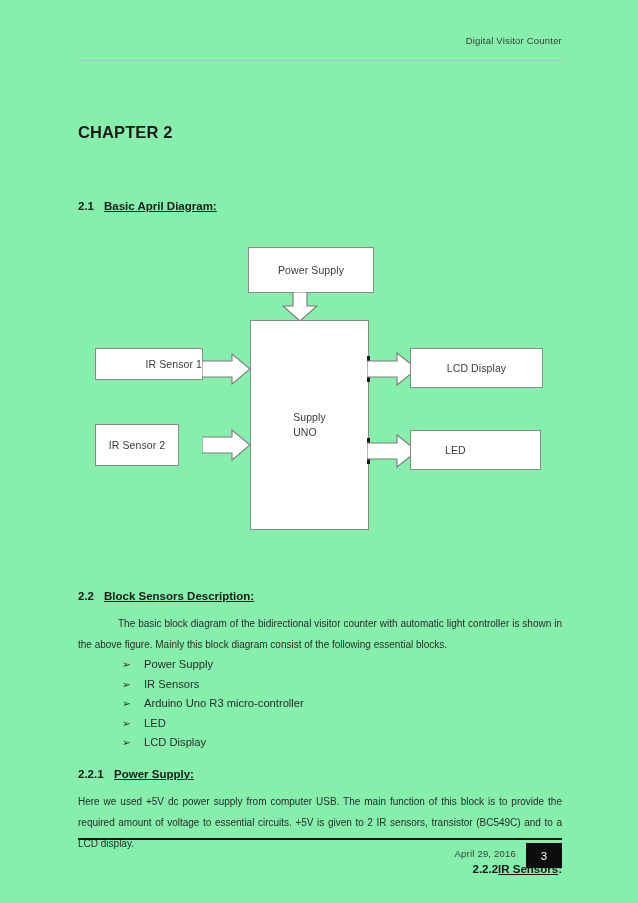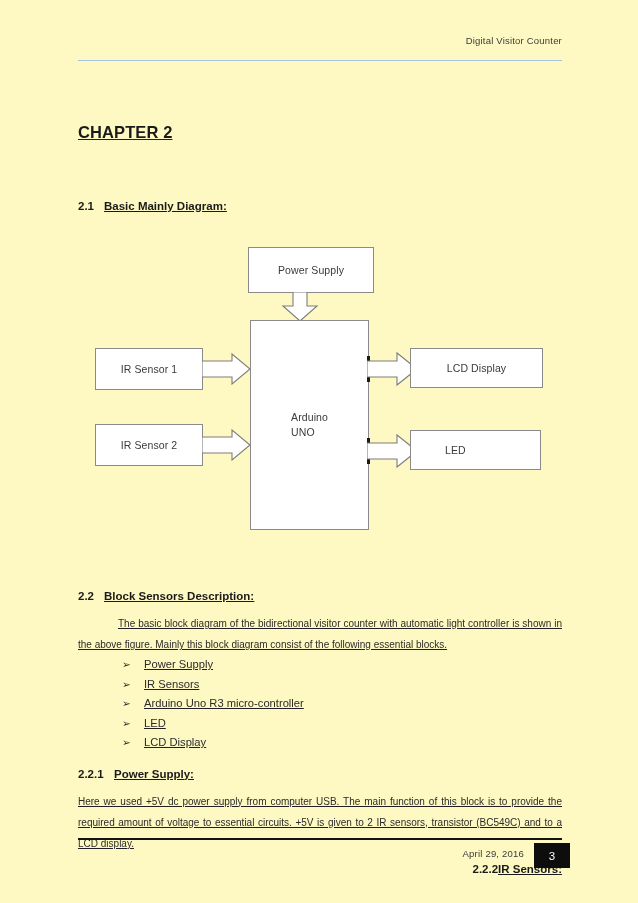--- a/index.html
+++ b/index.html
@@ -9,21 +9,21 @@
     background: #ffffff;
   }
   body {
     font-family: "Liberation Sans", sans-serif;
     color: #231f20;
   }
   .page {
     position: relative;
     width: 638px;
     height: 903px;
-    background: #fef9c3;
+    background: #86efac;
     overflow: hidden;
   }
 
   
   .header {
     position: absolute;
     left: 78px;
     top: 34px;
     width: 484px;
     text-align: right;
@@ -43,21 +43,20 @@
     height: 0;
     border-top: 1.4px solid #a9c1dd;
   }
 
   
   .content {
     position: absolute;
     left: 78px;
     top: 122px;
     width: 484px;
-    text-decoration: underline;
   }
 
   .chapter-title {
     font-size: 16.5px;
     font-weight: bold;
     letter-spacing: 0.1px;
     color: #1a1a1a;
     margin: 0 0 16px 0;
     line-height: 20px;
   }
@@ -103,22 +102,22 @@
     justify-content: center;
     letter-spacing: 0.1px;
   }
   .bx-power   { left: 170px;  top: 17px;  width: 126px; height: 46px; }
   .bx-arduino { left: 172px;  top: 90px;  width: 119px; height: 210px;
                 justify-content: center; }
   .bx-arduino .lbl {
     text-align: left;
     line-height: 15px;
   }
-  .bx-sensor1 { left: 17px;  top: 118px; width: 108px; height: 42px; }
-  .bx-sensor2 { left: 17px;  top: 194px; width: 108px; height: 42px; }
+  .bx-sensor1 { left: 17px;  top: 118px; width: 108px; height: 32px; justify-content: flex-end; }
+  .bx-sensor2 { left: 17px;  top: 194px; width: 84px; height: 42px; }
   .bx-lcd     { left: 332px; top: 118px; width: 133px; height: 40px; }
   .bx-led     { left: 332px; top: 200px; width: 131px; height: 40px;
                 justify-content: flex-start; padding-left: 34px; }
 
   .arrow { position: absolute; }
   .ar-down { left: 202px; top: 62px; }
   .ar-s1   { left: 124px; top: 123px; }
   .ar-s2   { left: 124px; top: 199px; }
   .ar-lcd  { left: 289px; top: 121px; }
   .ar-led  { left: 289px; top: 203px; }
@@ -170,21 +169,21 @@
   .footer-rule {
     position: absolute;
     left: 78px;
     top: 838px;
     width: 484px;
     height: 0;
     border-top: 2px solid #141414;
   }
   .footer {
     position: absolute;
-    left: 86px;
+    left: 78px;
     top: 843px;
     width: 484px;
     height: 26px;
   }
   .footer-date {
     position: absolute;
     right: 46px;
     top: 5px;
     font-size: 9.5px;
     color: #3b3b3b;
@@ -213,37 +212,37 @@
   <div class="header">
     <div class="header-title">Digital Visitor Counter</div>
   </div>
   <div class="header-rule"></div>
 
   <div class="content">
 
     <h1 class="chapter-title">CHAPTER 2</h1>
 
     <div class="heading2">
-      <span class="num">2.1</span><span class="uline">Basic Mainly Diagram:</span>
+      <span class="num">2.1</span><span class="uline">Basic April Diagram:</span>
     </div>
 
     <div class="diagram">
 
       <div class="bx bx-power">
         <span class="lbl">Power Supply</span>
       </div>
 
       <div class="arrow ar-down">
         <svg width="40" height="30" viewBox="0 0 40 30">
           <polygon points="13,0 27,0 27,14 37,14 20,29 3,14 13,14" fill="#ffffff" stroke="#7d7d7d" stroke-width="1.1"></polygon>
         </svg>
       </div>
 
       <div class="bx bx-arduino">
-        <span class="lbl"><span>Arduino</span><br><span>UNO</span></span>
+        <span class="lbl"><span>Supply</span><br><span>UNO</span></span>
       </div>
 
       <div class="bx bx-sensor1">
         <span class="lbl">IR Sensor 1</span>
       </div>
 
       <div class="bx bx-sensor2">
         <span class="lbl">IR Sensor 2</span>
       </div>
 

